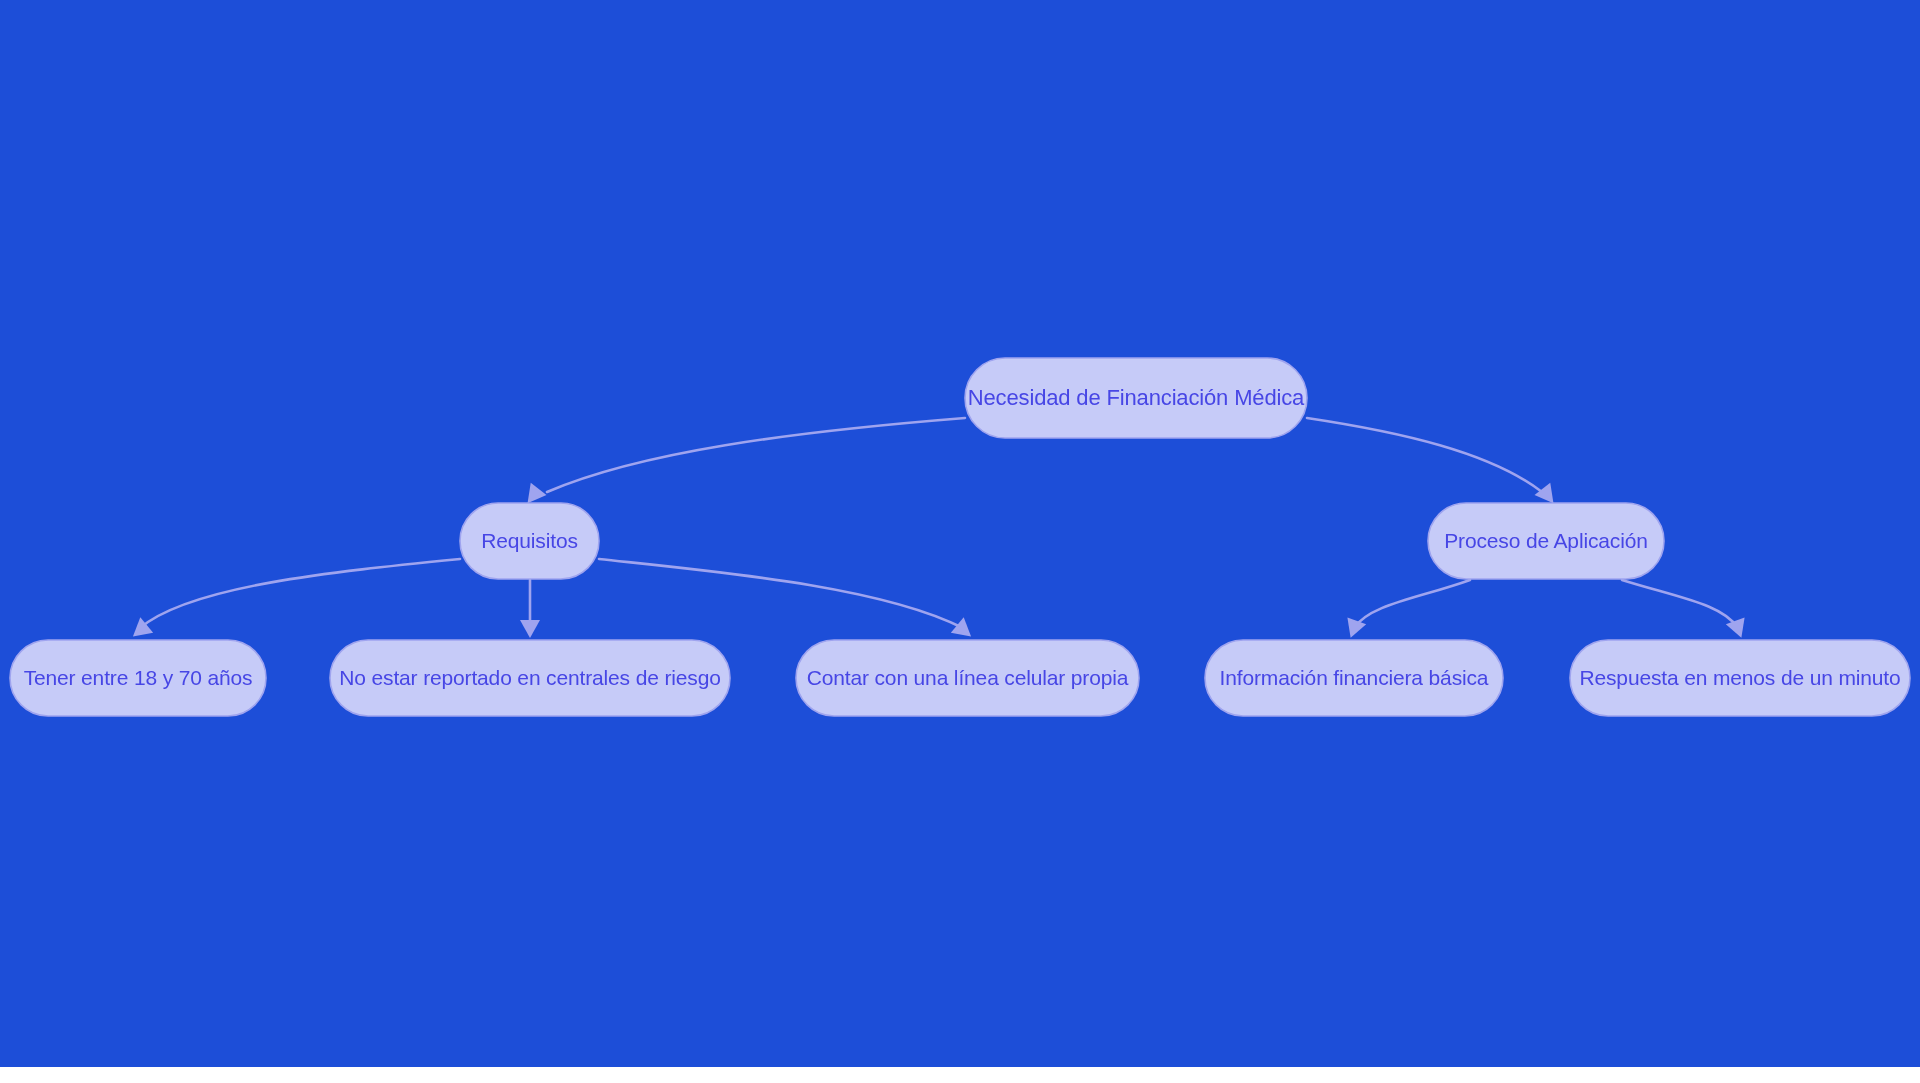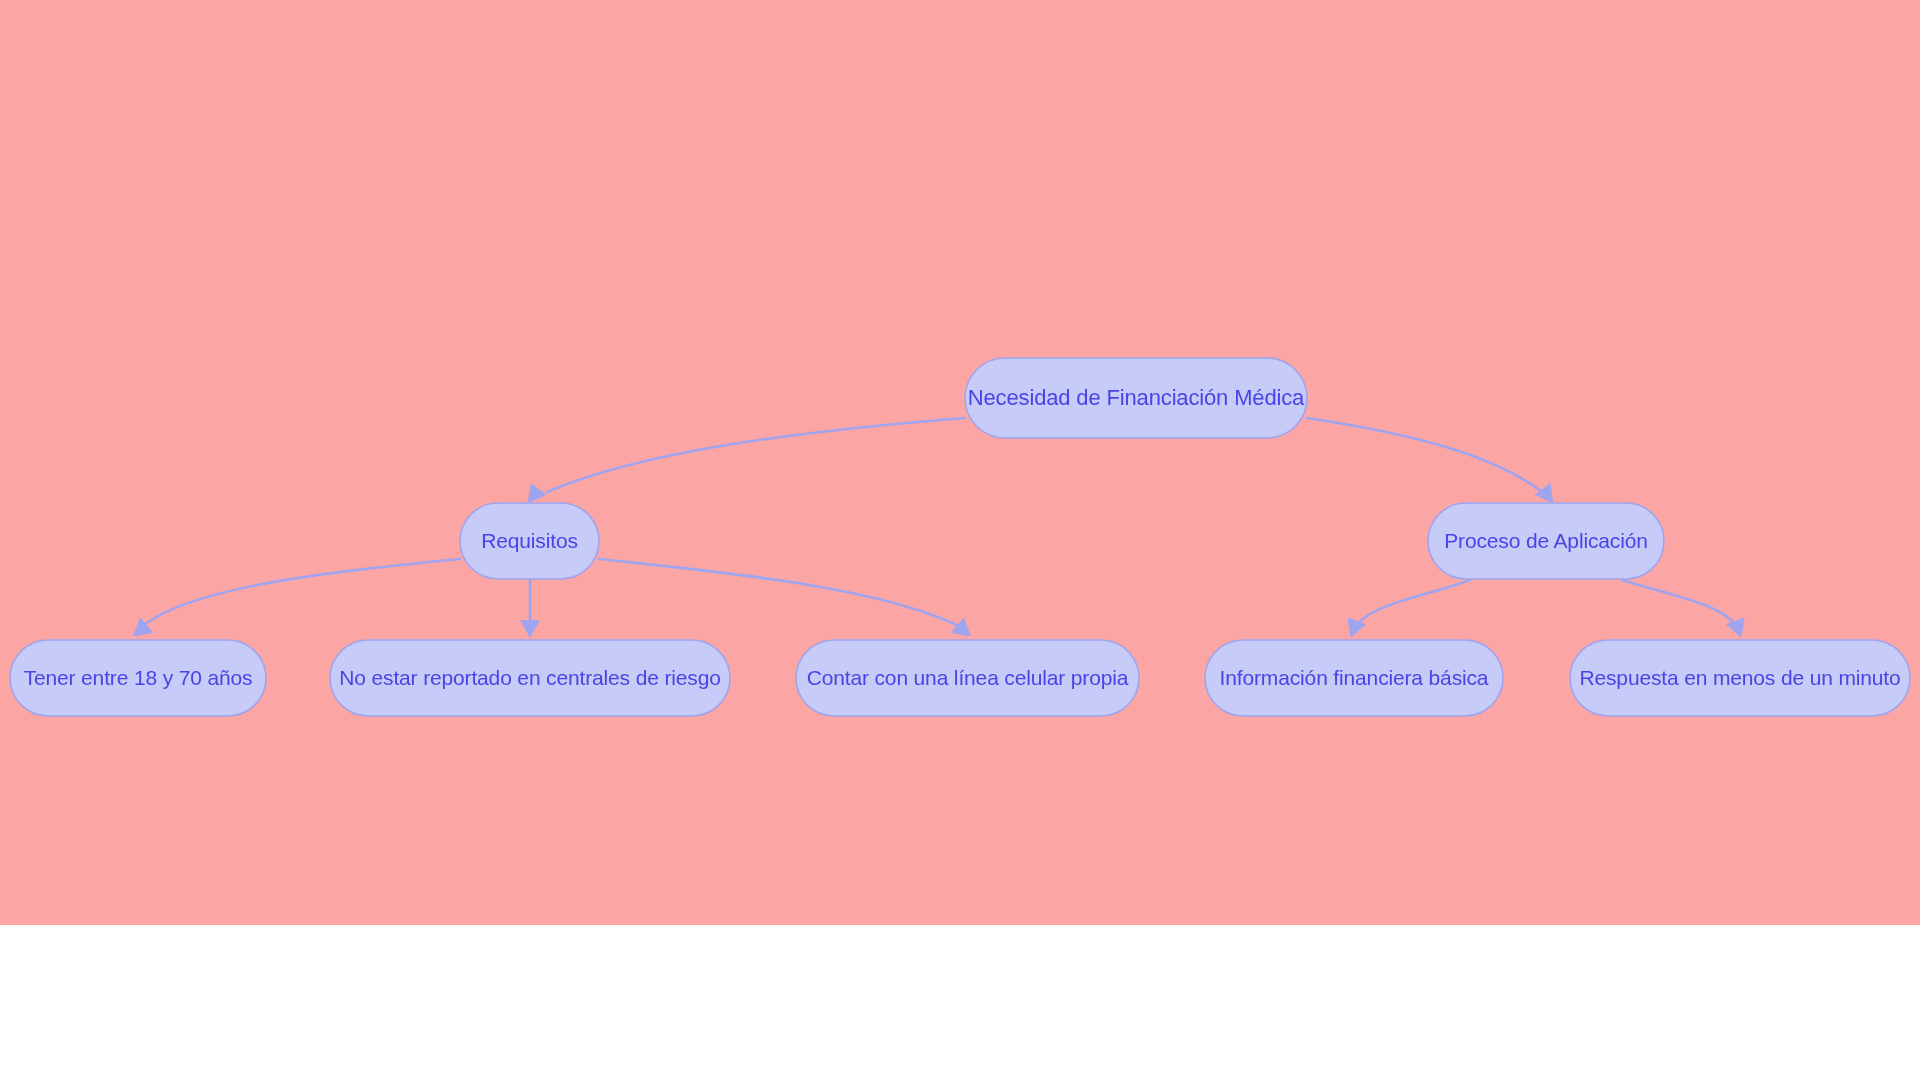--- a/index.html
+++ b/index.html
@@ -10,22 +10,22 @@
   }
   body {
     width: 1920px;
     height: 1083px;
     overflow: hidden;
     font-family: "Liberation Sans", sans-serif;
   }
   #chart-root {
     position: relative;
     width: 1920px;
-    height: 925px;
-    background: #fca5a5;
+    height: 1067px;
+    background: #1d4ed8;
     text-align: right;
   }
   #flow-svg {
     position: absolute;
     top: 0;
     left: 0;
     width: 1920px;
     height: 1083px;
     display: block;
   }

